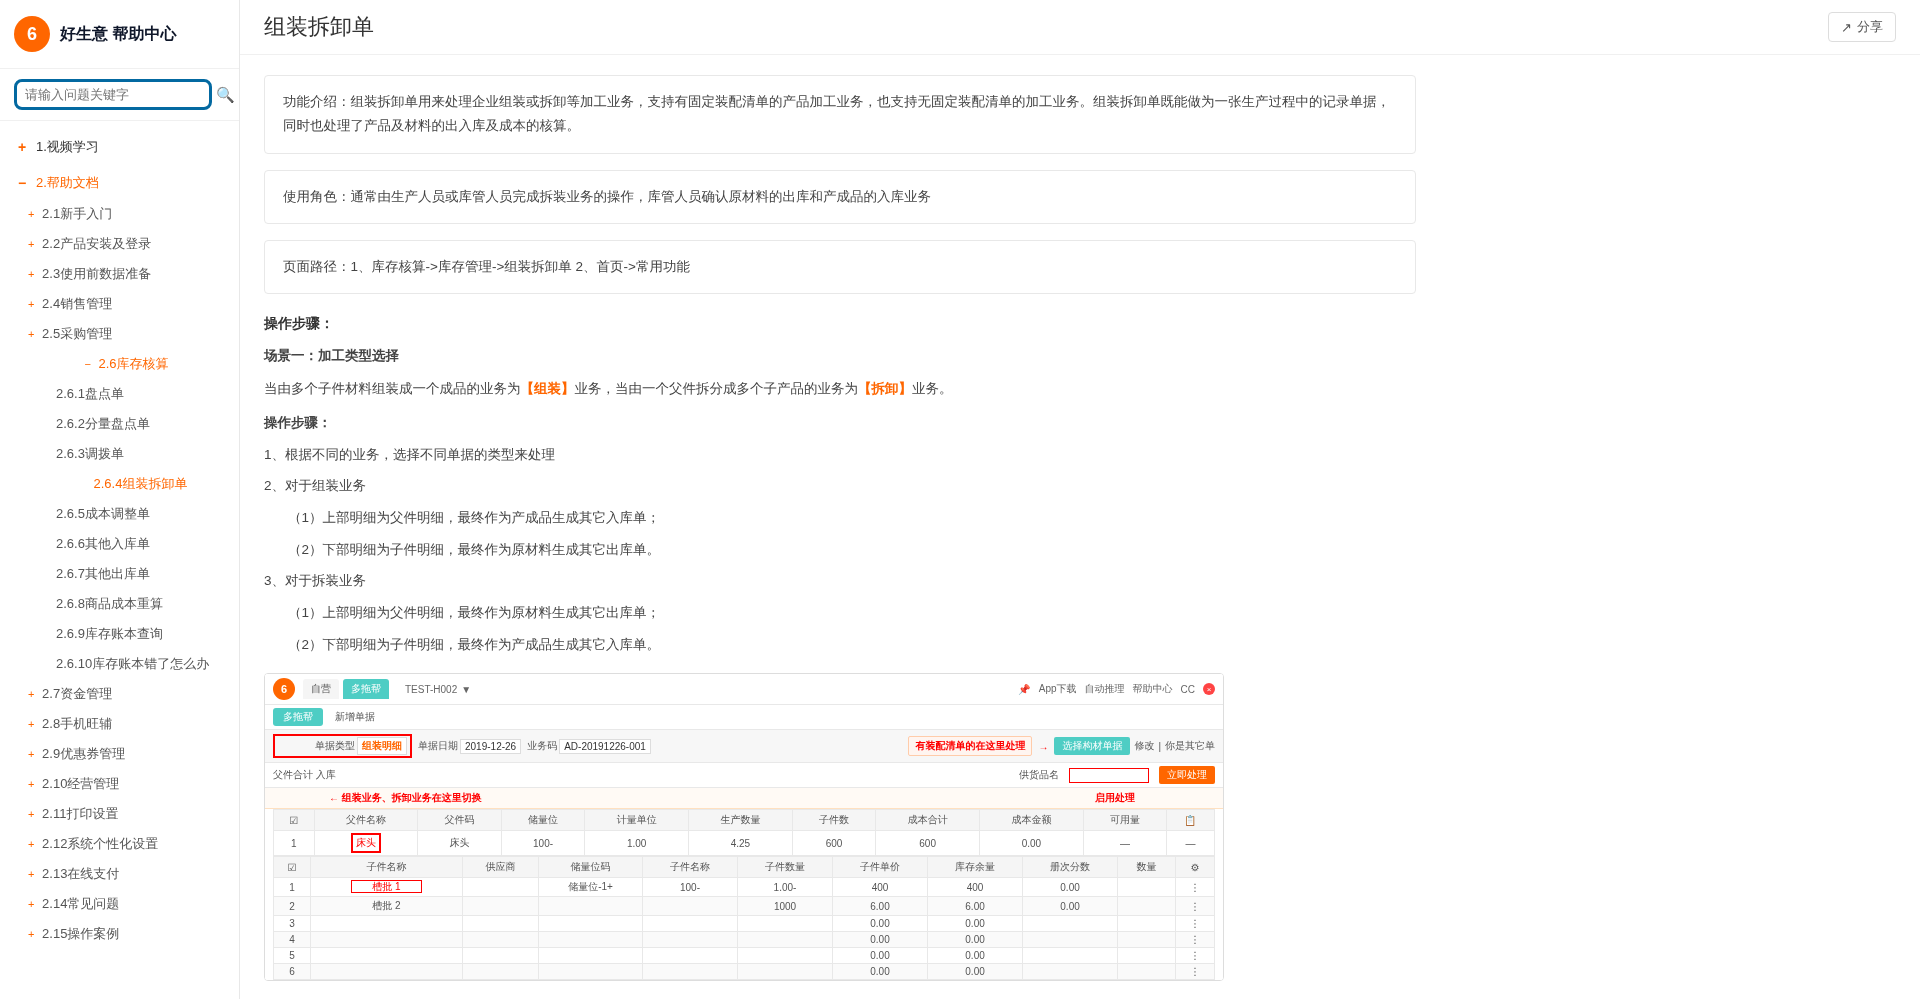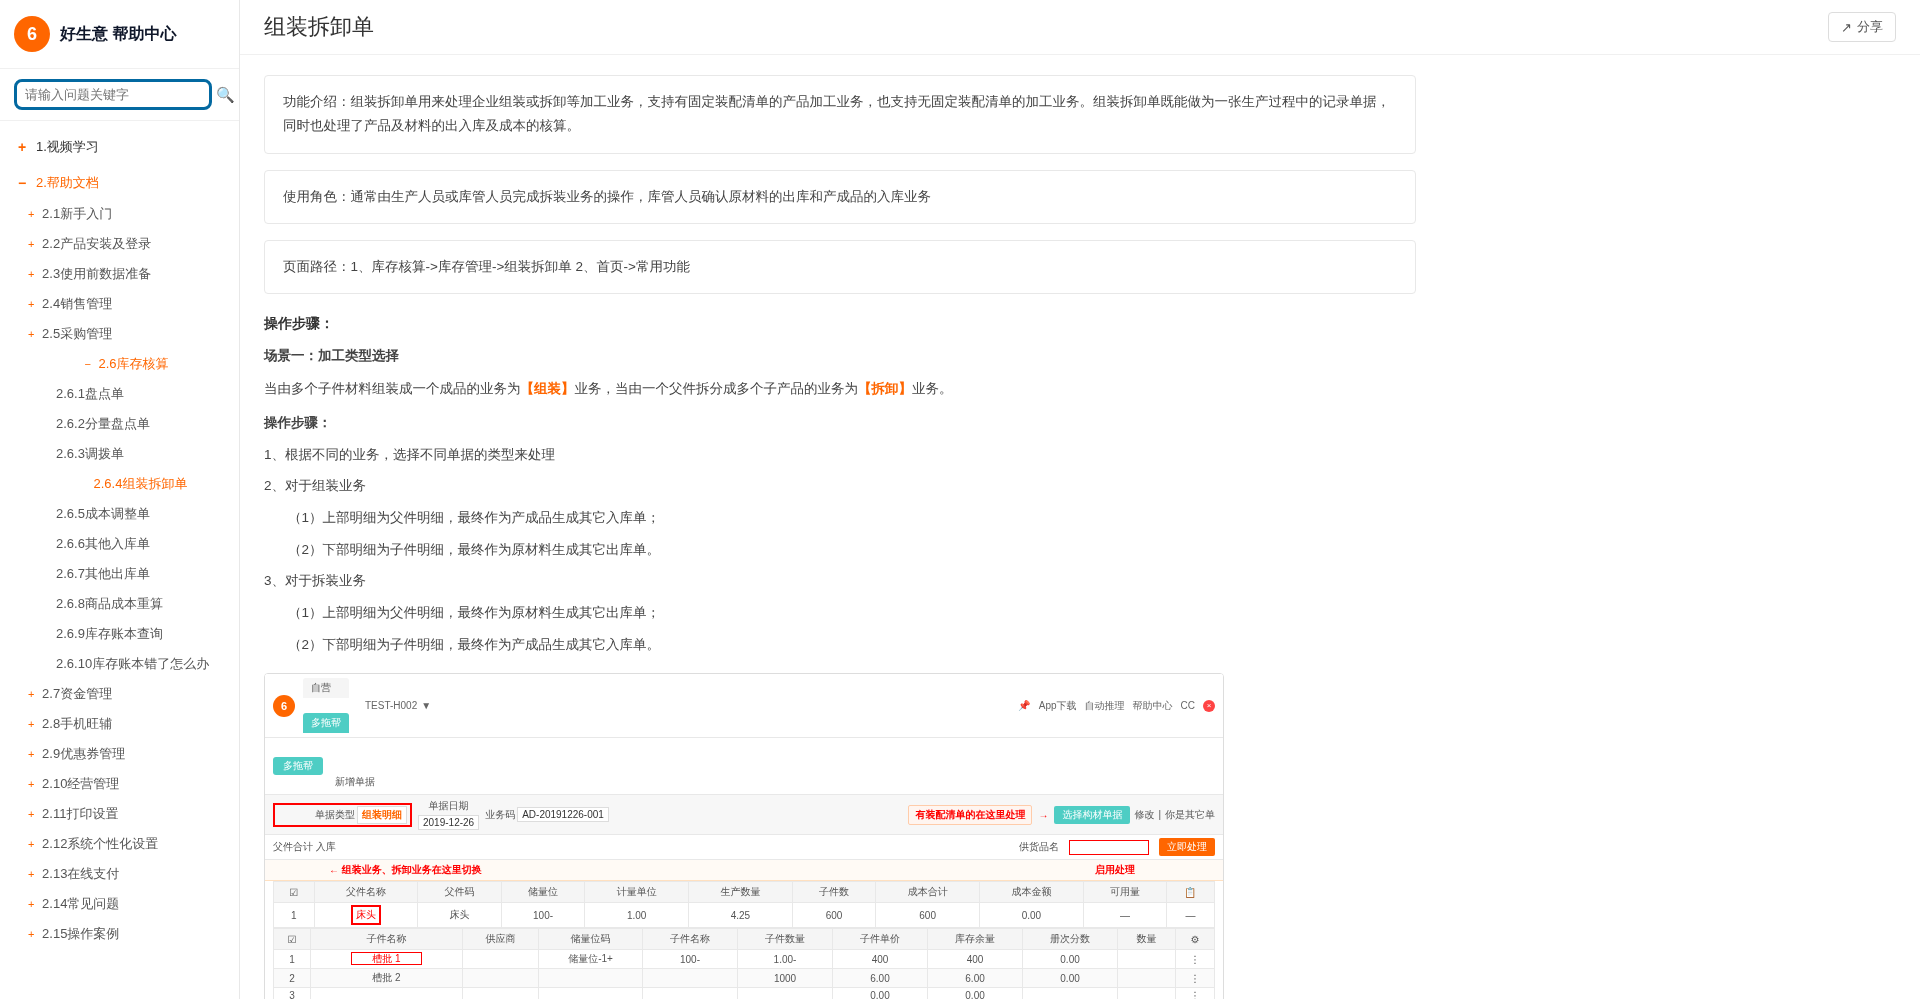--- a/index.html
+++ b/index.html
@@ -173,21 +173,21 @@
 
     .mock-header {
       background: #fff;
       border-bottom: 1px solid #e8e8e8;
       display: flex;
       align-items: center;
       padding: 4px 8px;
       gap: 8px;
     }
     .mock-logo { width: 22px; height: 22px; background: #ff6600; border-radius: 50%; display: flex; align-items: center; justify-content: center; color: #fff; font-size: 11px; font-weight: bold; }
-    .mock-nav-tabs { display: flex; gap: 15px; flex-direction: column; }
+    .mock-nav-tabs { display: flex; gap: 4px; }
     .mock-tab { padding: 3px 8px; background: #f5f5f5; border-radius: 3px 3px 0 0; font-size: 10px; color: #555; cursor: pointer; }
     .mock-tab.active { background: #4ecdc4; color: #fff; }
     .mock-header-right { display: flex; align-items: center; gap: 8px; margin-left: auto; font-size: 10px; color: #666; }
     .mock-close { width: 12px; height: 12px; background: #ff4444; border-radius: 50%; display: flex; align-items: center; justify-content: center; color: #fff; font-size: 8px; }
 
     .mock-table {
       width: 100%;
       border-collapse: collapse;
       font-size: 10px;
     }
@@ -431,29 +431,29 @@
             <span>App下载</span>
             <span>自动推理</span>
             <span>帮助中心</span>
             <span>CC</span>
             <div class="mock-close">×</div>
           </div>
         </div>
 
         <div style="display:flex; align-items:center; gap:2px; padding:3px 8px; background:#fff; border-bottom:1px solid #e8e8e8;">
           <div style="background:#4ecdc4; color:#fff; padding:2px 10px; border-radius:3px; font-size:10px;">多拖帮</div>
-          <div style="padding:2px 10px; font-size:10px; color:#555;margin-top:32px;">新增单据</div>
+          <div style="padding:2px 10px; font-size:10px; color:#555;">新增单据</div>
         </div>
 
         <div style="background:#f7f7f7; border-bottom:1px solid #e8e8e8; padding:4px 8px; display:flex; align-items:center; gap:6px; flex-wrap:wrap;">
           <div class="red-box" style="display:inline-flex; align-items:center; gap:2px;">
             <span style="font-size:10px; color:#555;margin-left:37px;">单据类型</span>
             <span style="font-size:10px; background:#fff; border:1px solid #ddd; padding:1px 4px; color:#ff6600; font-weight:bold;">组装明细</span>
           </div>
-          <div style="display:inline-flex; align-items:center; gap:2px;flex-direction:column;">
+          <div style="display:inline-flex; align-items:center; gap:2px;">
             <span style="font-size:10px; color:#555;">单据日期</span>
             <span style="font-size:10px; background:#fff; border:1px solid #ddd; padding:1px 4px;">2019-12-26</span>
           </div>
           <div style="display:inline-flex; align-items:center; gap:2px;">
             <span style="font-size:10px; color:#555;">业务码</span>
             <span style="font-size:10px; background:#fff; border:1px solid #ddd; padding:1px 4px;">AD-20191226-001</span>
           </div>
           <div style="margin-left:auto; display:flex; align-items:center; gap:4px;">
             <span style="font-size:10px; color:#ff0000; font-weight:bold; background:#fff5f0; padding:2px 6px; border:1px solid #ffccaa; border-radius:2px;">有装配清单的在这里处理</span>
             <span style="font-size:10px; color:#ff0000; margin:0 2px;">→</span>

